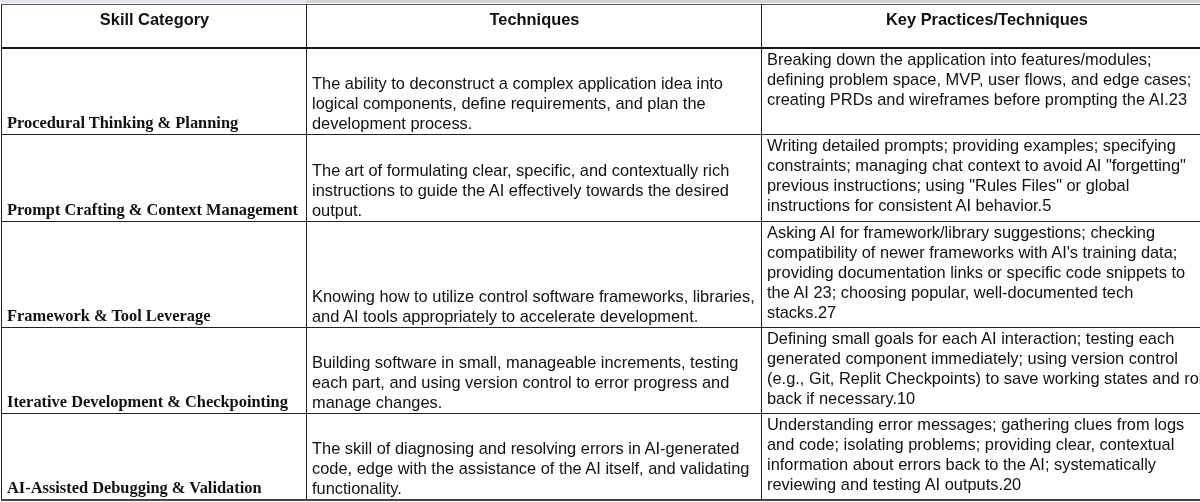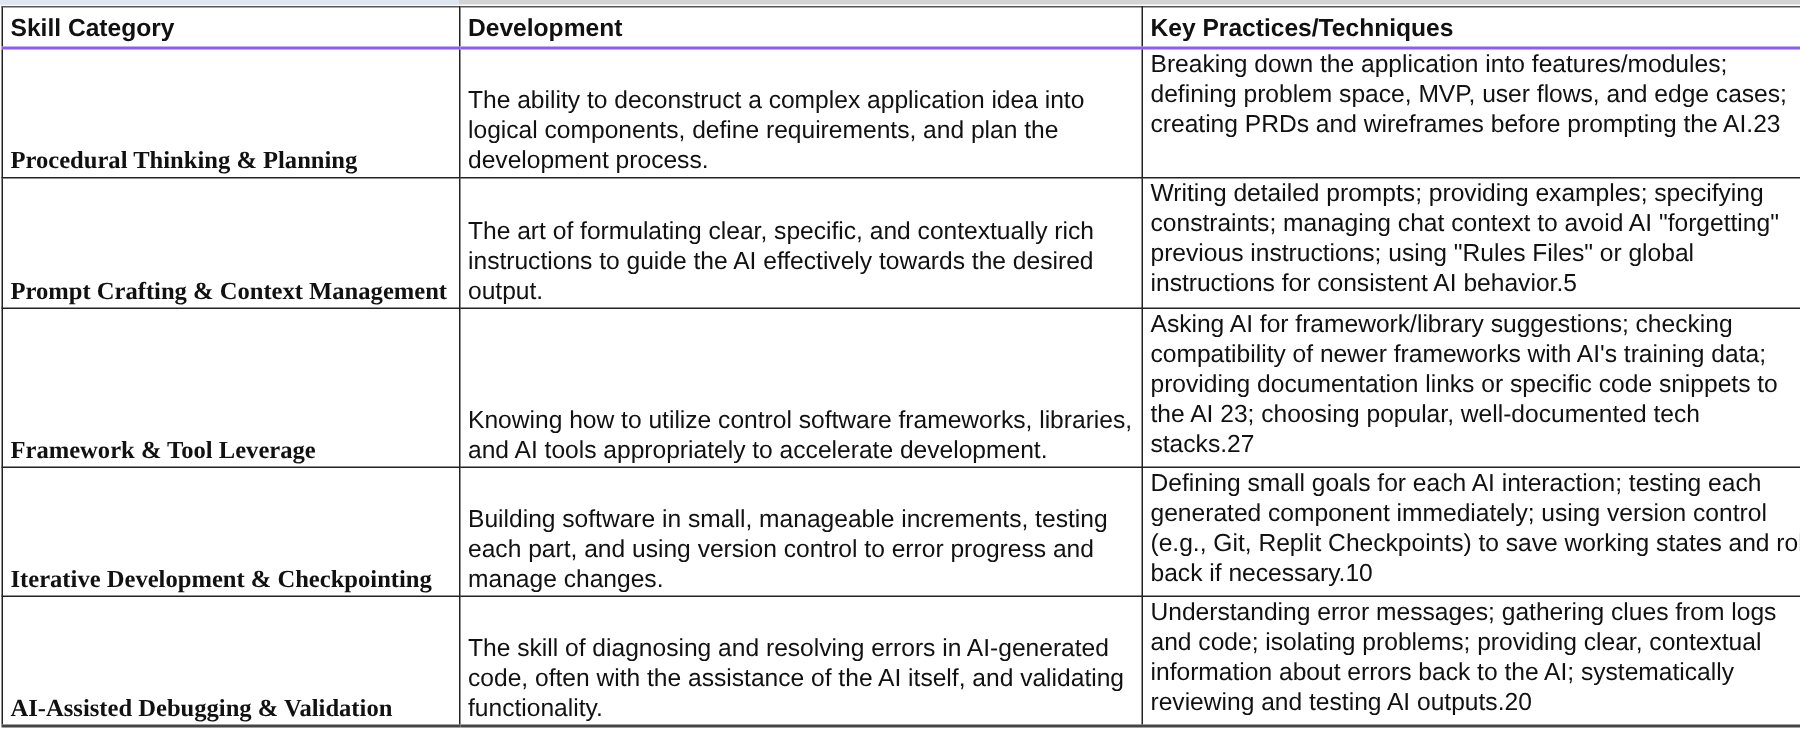--- a/index.html
+++ b/index.html
@@ -46,23 +46,24 @@
       font-size: 16.4px;
       line-height: 20px;
       padding: 0 4px 1px 5px;
       text-align: left;
       overflow: hidden;
       white-space: normal;
     }
     table.skills th {
       font-weight: bold;
       height: 24px;
-      padding-bottom: 2px;
-      border-bottom: 2px solid #8b5cf6;
+      padding-bottom: 18px;
+      border-bottom: 2px solid #0f172a;
       border-top: 1px solid #555555;
+      text-align: center;
     }
     table.skills td.cat {
       font-weight: bold;
       font-family: Liberation Serif, serif;
     }
     table.skills td.practices {
       vertical-align: top;
       padding-top: 0;
     }
     tr.r1 td { height: 84px; }
@@ -81,21 +82,21 @@
 
 <table class="skills">
   <colgroup>
     <col class="c1">
       <col class="c2">
       <col class="c3">
   </colgroup>
   <thead>
     <tr>
       <th>Skill Category</th>
-      <th>Development</th>
+      <th>Techniques</th>
       <th>Key Practices/Techniques</th>
     </tr>
   </thead>
   <tbody>
     <tr class="r1">
       <td class="cat">Procedural Thinking &amp; Planning</td>
       <td>The ability to deconstruct a complex application idea into logical components, define requirements, and plan the development process.</td>
       <td class="practices">Breaking down the application into features/modules; defining problem space, MVP, user flows, and edge cases; creating PRDs and wireframes before prompting the AI.23</td>
     </tr>
     <tr class="r2">
@@ -108,17 +109,17 @@
       <td>Knowing how to utilize control software frameworks, libraries, and AI tools appropriately to accelerate development.</td>
       <td class="practices">Asking AI for framework/library suggestions; checking compatibility of newer frameworks with AI's training data; providing documentation links or specific code snippets to the AI 23; choosing popular, well-documented tech stacks.27</td>
     </tr>
     <tr class="r4">
       <td class="cat">Iterative Development &amp; Checkpointing</td>
       <td>Building software in small, manageable increments, testing each part, and using version control to error progress and manage changes.</td>
       <td class="practices">Defining small goals for each AI interaction; testing each generated component immediately; using version control (e.g., Git, Replit Checkpoints) to save working states and roll back if necessary.10</td>
     </tr>
     <tr class="r5">
       <td class="cat">AI-Assisted Debugging &amp; Validation</td>
-      <td>The skill of diagnosing and resolving errors in AI-generated code, often with the assistance of the AI itself, and validating functionality.</td>
+      <td>The skill of diagnosing and resolving errors in AI-generated code, edge with the assistance of the AI itself, and validating functionality.</td>
       <td class="practices">Understanding error messages; gathering clues from logs and code; isolating problems; providing clear, contextual information about errors back to the AI; systematically reviewing and testing AI outputs.20</td>
     </tr>
   </tbody>
 </table>
 
 </body></html>

